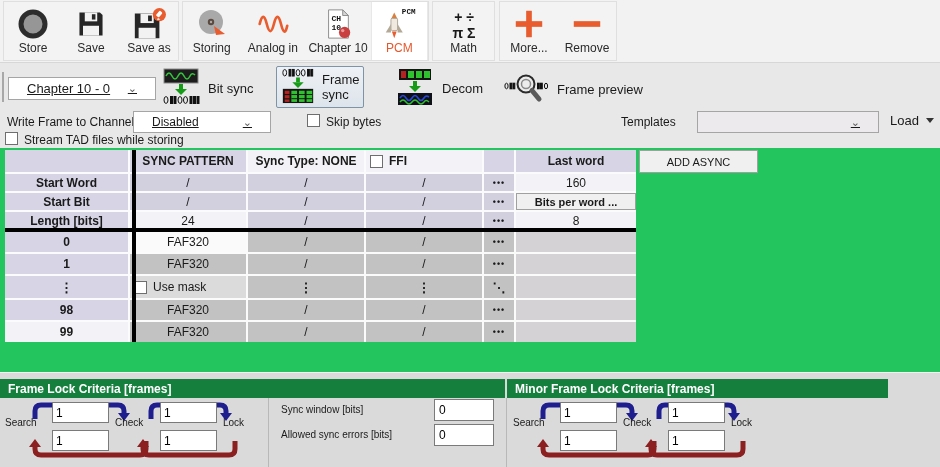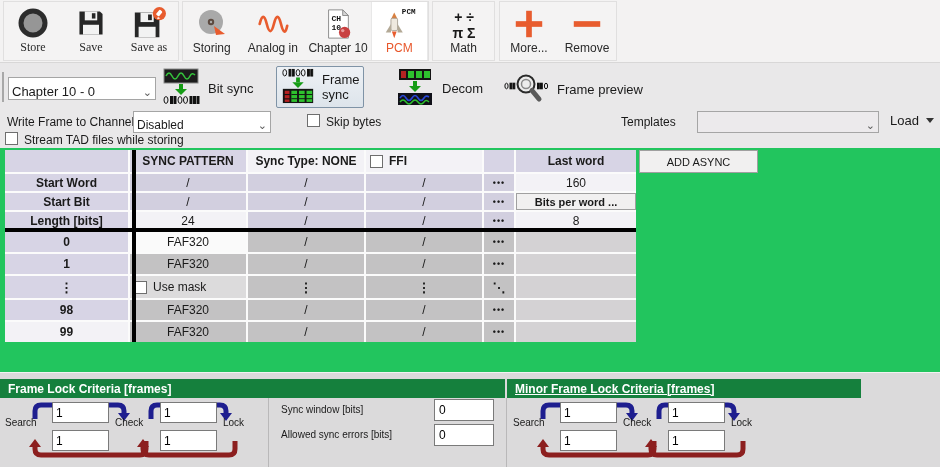--- a/index.html
+++ b/index.html
@@ -12,21 +12,21 @@
   .tb-btn { width: 58px; display: flex; flex-direction: column; align-items: center; justify-content: flex-end; padding: 4px 2px 5px; cursor: default; }
   .tb-btn .ic { height: 36px; display: flex; align-items: center; justify-content: center; }
   .tb-btn .lb { font-size: 12px; color: #2a2a2a; white-space: nowrap; }
   .tb-btn.active { background: #ffffff; border-left: 1px solid #e8e8e8; border-right: 1px solid #e8e8e8; }
   .tb-btn.active .lb { color: #e8572b; }
   .tb-btn.wide { width: 66px; }
 
   
   .syncrow { position: absolute; left: 0; top: 64px; width: 940px; height: 46px; }
   .grip { position: absolute; left: 2px; top: 8px; width: 2px; height: 30px; background: #a8a8a8; }
-  .combo { position: absolute; background: #ffffff; border: 1px solid #a5a5a5; display: flex; align-items: flex-end; padding: 0 3px; font-size: 13px; }
+  .combo { position: absolute; background: #ffffff; border: 1px solid #a5a5a5; display: flex; align-items: center; padding: 0 18px; font-size: 13px; text-decoration: underline; }
   .combo .chev { margin-left: auto; color: #5a5a5a; font-size: 11px; }
   .sync-item { position: absolute; display: flex; align-items: center; gap: 8px; }
   .sync-label { font-size: 13px; }
   .sync-btn { position: absolute; display: flex; align-items: center; gap: 6px; padding: 2px 8px 2px 3px; background: linear-gradient(#eef1f5,#dde4eb); border: 1px solid #7f93a6; border-radius: 2px; }
 
   
   .opt-label { position: absolute; font-size: 12px; white-space: nowrap; }
   .cb { -webkit-appearance: none; appearance: none; width: 13px; height: 13px; background: #fff; border: 1px solid #6e6e6e; position: absolute; }
   .loadbtn { position: absolute; display: flex; align-items: center; gap: 7px; font-size: 13px; padding: 2px 4px; }
   .loadbtn .tri { width: 0; height: 0; border-left: 4px solid transparent; border-right: 4px solid transparent; border-top: 5px solid #333; }
@@ -60,21 +60,21 @@
   .ld-in { position: absolute; width: 57px; height: 21px; border: 1px solid #7a7a7a; background: #fff; font-size: 12px; font-family: "Liberation Sans", sans-serif; padding: 0 3px; }
   .num-in { position: absolute; width: 60px; height: 22px; border: 1px solid #7a7a7a; background: #fff; font-size: 12px; font-family: "Liberation Sans", sans-serif; padding: 0 4px; }
 </style>
 </head>
 <body>
 
 <div class="screen">
 
   <div class="toolbar">
 
-    <div class="tb-group" style="left:3px; width:176px;font-family:Liberation Serif, serif;">
+    <div class="tb-group" style="left:3px; width:176px;">
       <div class="tb-btn">
         <span class="ic">
           <svg width="34" height="34" viewBox="0 0 34 34">
               <circle cx="17" cy="17" r="12" fill="#969696" stroke="#2c2c2c" stroke-width="5"></circle>
             </svg>
         </span>
         <span class="lb">Store</span>
       </div>
       <div class="tb-btn">
         <span class="ic">
@@ -384,21 +384,21 @@
 
       <div class="vbar"></div>
       <div class="hbar"></div>
     </div>
 
     <div class="pushbtn" style="position:absolute; left:639px; top:2px; width:119px; height:23px;">ADD ASYNC</div>
   </div>
 
   <div class="bottom">
     <div class="sec-bar" style="left:0; width:505px;">Frame Lock Criteria [frames]</div>
-    <div class="sec-bar" style="left:507px; width:354px;text-decoration:underline;">Minor Frame Lock Criteria [frames]</div>
+    <div class="sec-bar" style="left:507px; width:381px;">Minor Frame Lock Criteria [frames]</div>
     <div class="vsep" style="left:268px;"></div>
     <div class="vsep" style="left:506px;"></div>
 
     <div class="lockdiag" style="left:2px; top:26px;">
       <svg width="264" height="64" viewBox="0 0 264 64">
         <path d="M33 20 V12 Q33 6 39 6 H116 Q122 6 122 12 V14" fill="none" stroke="#1e1e8f" stroke-width="5"></path>
         <polygon points="116,14 128,14 122,22" fill="#1e1e8f"></polygon>
         <path d="M149 20 V12 Q149 6 155 6 H218 Q224 6 224 12 V14" fill="none" stroke="#1e1e8f" stroke-width="5"></path>
         <polygon points="218,14 230,14 224,22" fill="#1e1e8f"></polygon>
         <path d="M144 42 V50 Q144 56 138 56 H39 Q33 56 33 50 V48" fill="none" stroke="#8c1f1f" stroke-width="5"></path>

